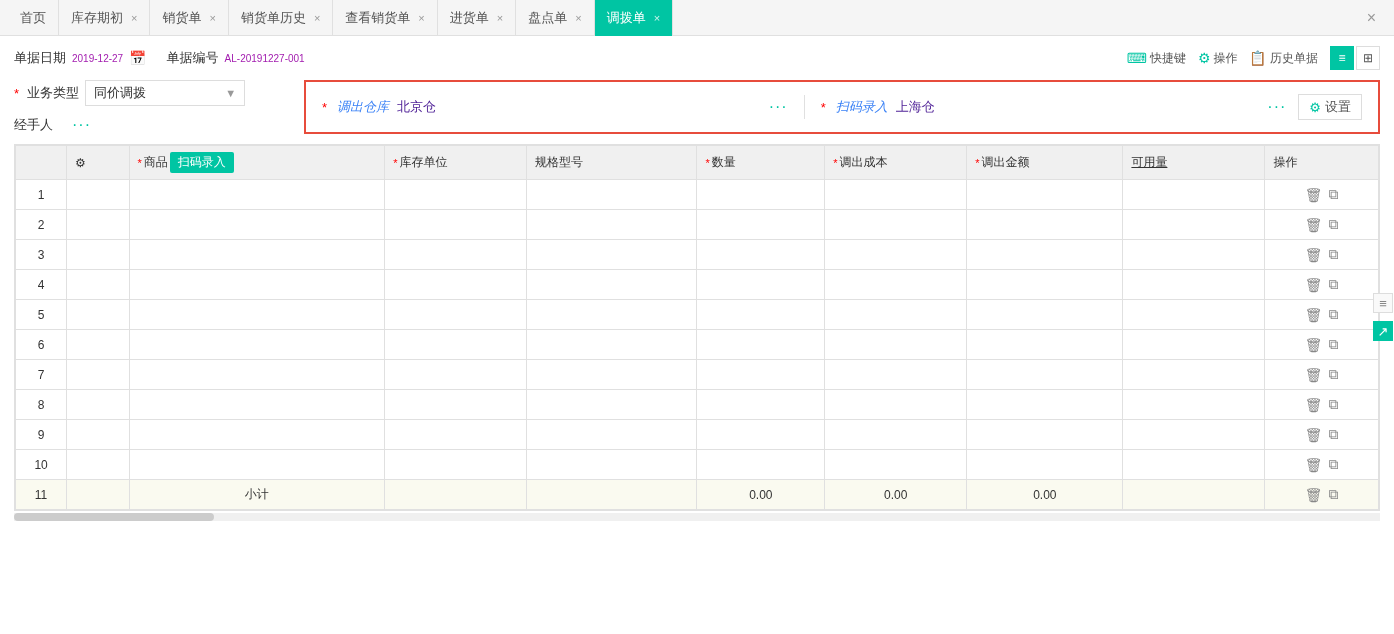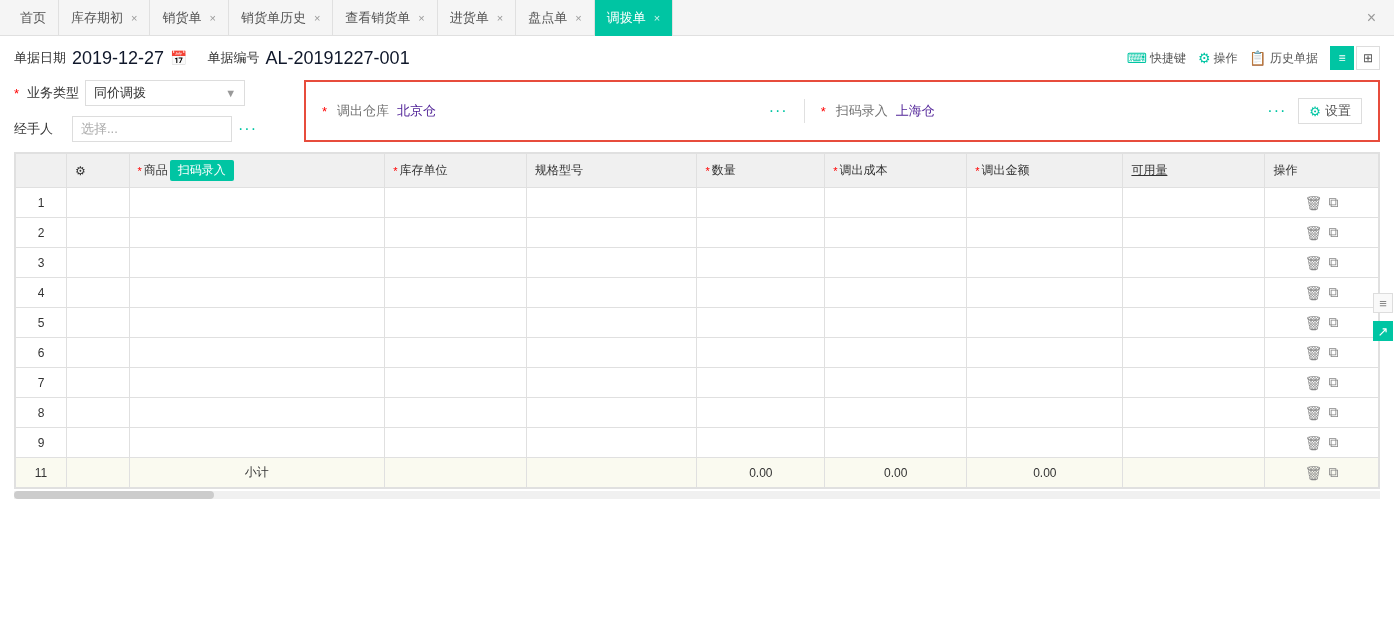--- a/index.html
+++ b/index.html
@@ -67,22 +67,22 @@
       display: flex;
       align-items: center;
       gap: 6px;
     }
     .field-label {
       color: #333;
       font-size: 13px;
       white-space: nowrap;
     }
     .field-value {
-      color: #0f172a;
-      font-size: 18px;
+      color: #a21caf;
+      font-size: 10px;
     }
     .date-icon {
       color: #00c5a3;
       cursor: pointer;
       font-size: 14px;
     }
     .header-actions {
       margin-left: auto;
       display: flex;
       align-items: center;
@@ -176,22 +176,23 @@
       position: relative;
     }
     .warehouse-field {
       display: flex;
       align-items: center;
       gap: 8px;
       flex: 1;
     }
     .warehouse-label {
       font-size: 13px;
-      color: #737373;
+      color: #3b82f6;
       white-space: nowrap;
+      font-style: italic;
     }
     .warehouse-value {
       color: #4c1d95;
       font-size: 13px;
     }
     .warehouse-divider {
       width: 1px;
       height: 24px;
       background: #e0e0e0;
       margin: 0 16px;
@@ -409,23 +410,20 @@
       <div class="form-field">
         <span class="required-star">*</span>
         <span class="form-label">业务类型</span>
         <div class="form-select">
           <span class="form-select-text">同价调拨</span>
           <span class="form-select-arrow">▼</span>
         </div>
       </div>
       <div class="form-field">
         <span class="form-label">经手人</span>
-        <div class="form-select" style="min-width:160px;">
-          <span class="form-select-text" style="color:#aaa;">选择...</span>
-        </div>
         <span class="form-dots">···</span>
       </div>
     </div>
 
     <div class="red-box-section">
       <div class="warehouse-field">
         <span class="required-star">*</span>
         <span class="warehouse-label">调出仓库</span>
         <span class="warehouse-value">北京仓</span>
         <span style="flex:1"></span>
@@ -646,20 +644,37 @@
       <td class="col-amount"></td>
       <td class="col-avail"></td>
       <td class="col-ops">
         <div class="op-icons">
           <span class="op-icon">🗑</span>
           <span class="op-icon">⧉</span>
         </div>
       </td>
     </tr>
           <tr>
+      <td class="col-num" style="text-align:center;">10</td>
+      <td class="col-settings"></td>
+      <td class="col-product"></td>
+      <td class="col-unit"></td>
+      <td class="col-spec"></td>
+      <td class="col-qty"></td>
+      <td class="col-cost"></td>
+      <td class="col-amount"></td>
+      <td class="col-avail"></td>
+      <td class="col-ops">
+        <div class="op-icons">
+          <span class="op-icon">🗑</span>
+          <span class="op-icon">⧉</span>
+        </div>
+      </td>
+    </tr>
+          <tr>
       <td class="col-num subtotal-label">11</td>
       <td class="col-settings"></td>
       <td class="col-product subtotal-label" style="text-align:center;">小计</td>
       <td class="col-unit"></td>
       <td class="col-spec"></td>
       <td class="col-qty subtotal-value" style="text-align:center;">0.00</td>
       <td class="col-cost subtotal-value" style="text-align:center;">0.00</td>
       <td class="col-amount subtotal-value" style="text-align:center;">0.00</td>
       <td class="col-avail"></td>
       <td class="col-ops">

